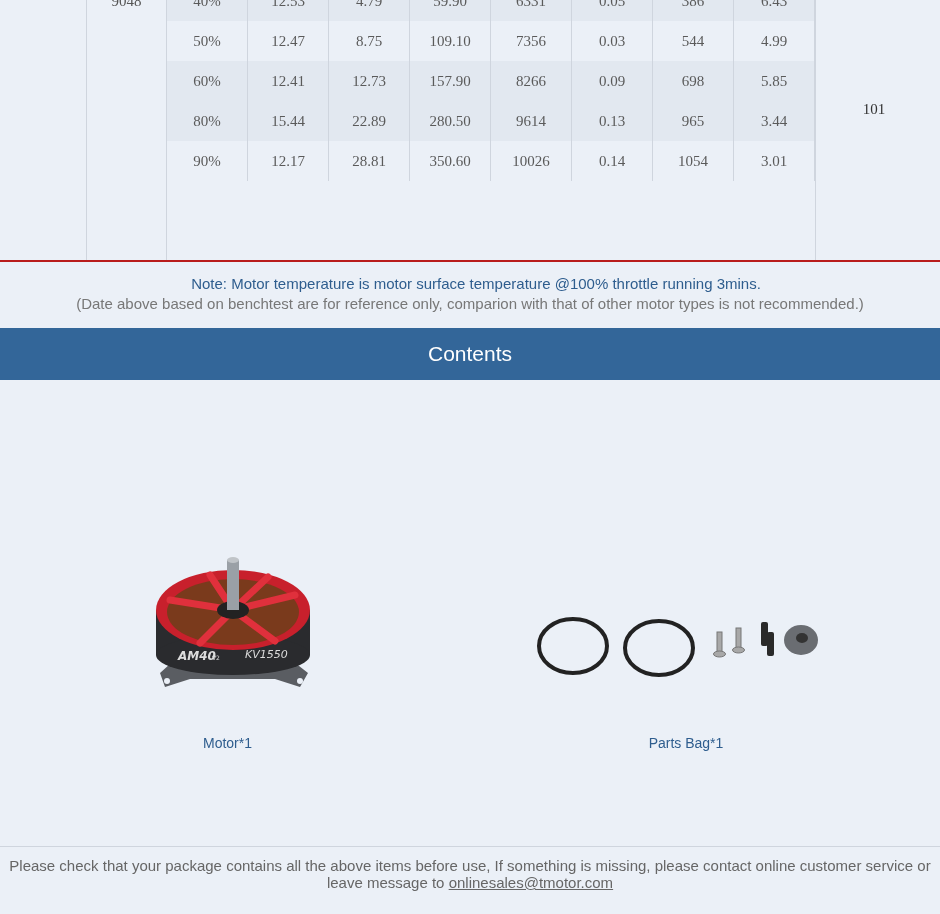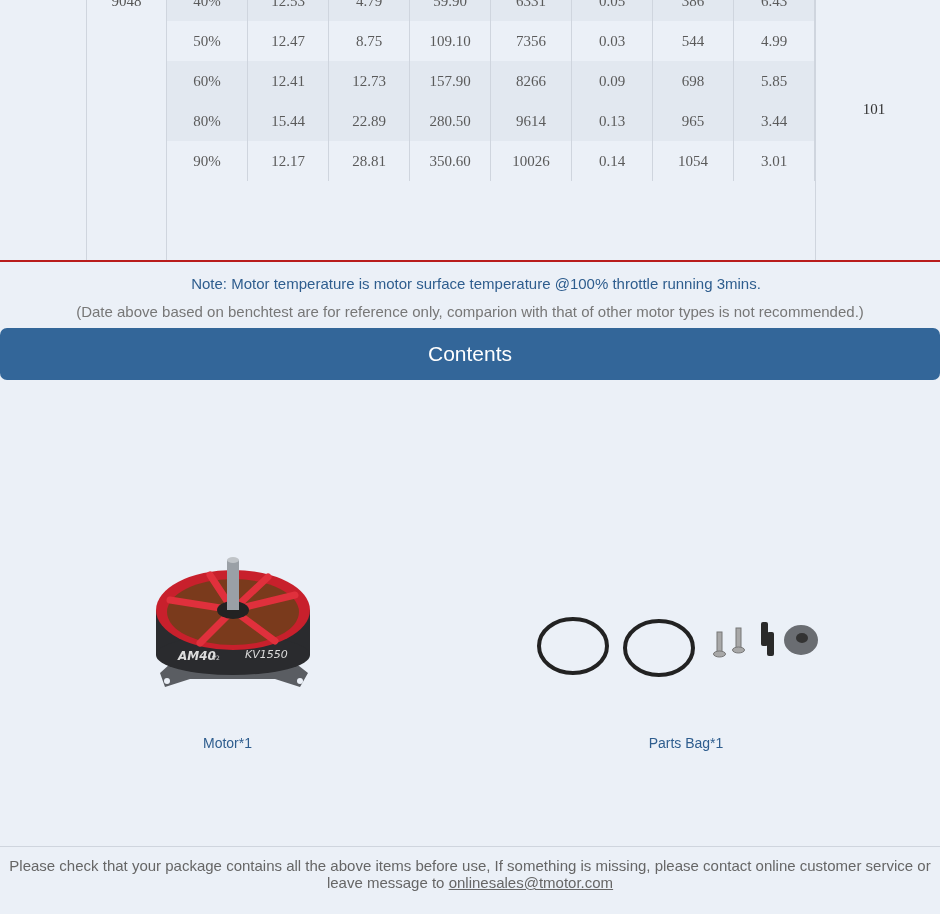--- a/index.html
+++ b/index.html
@@ -37,25 +37,25 @@
     .cell {
       width: 81px; height: 40px; line-height: 40px; text-align: center;
       font-size: 15px; color: #5a5a5a;
       border-right: 1px solid #cfd5de;
     }
     .notes {
       position: absolute; left: 0; top: 262px; width: 940px; height: 66px;
       text-align: center;
     }
     .note1 { margin-top: 12px; font-size: 15px; color: #2e5d8e; line-height: 20px; margin-left: 12px; }
-    .note2 { margin-top: 8px; font-size: 15px; color: #777; line-height: 20px; }
+    .note2 { margin-top: 0; font-size: 15px; color: #777; line-height: 20px; }
     .contents-bar {
       position: absolute; left: 0; top: 328px; width: 940px; height: 52px;
       background: #336699;
-      color: #fff; font-size: 21px; text-align: center; line-height: 52px; border-radius: 7px;
+      color: #fff; font-size: 21px; text-align: center; line-height: 52px;
     }
     .item { position: absolute; text-align: center; }
     .item-label { font-size: 14px; color: #2e5d8e; }
     .motor-img { position: absolute; left: 150px; top: 555px; width: 165px; height: 145px; }
     .parts-img { position: absolute; left: 535px; top: 612px; width: 285px; height: 65px; }
     .footer-sep {
       position: absolute; left: 0; top: 846px; width: 940px; height: 1px; background: #cfd5de;
     }
     .footer {
       position: absolute; left: 0; top: 857px; width: 940px; text-align: center;

